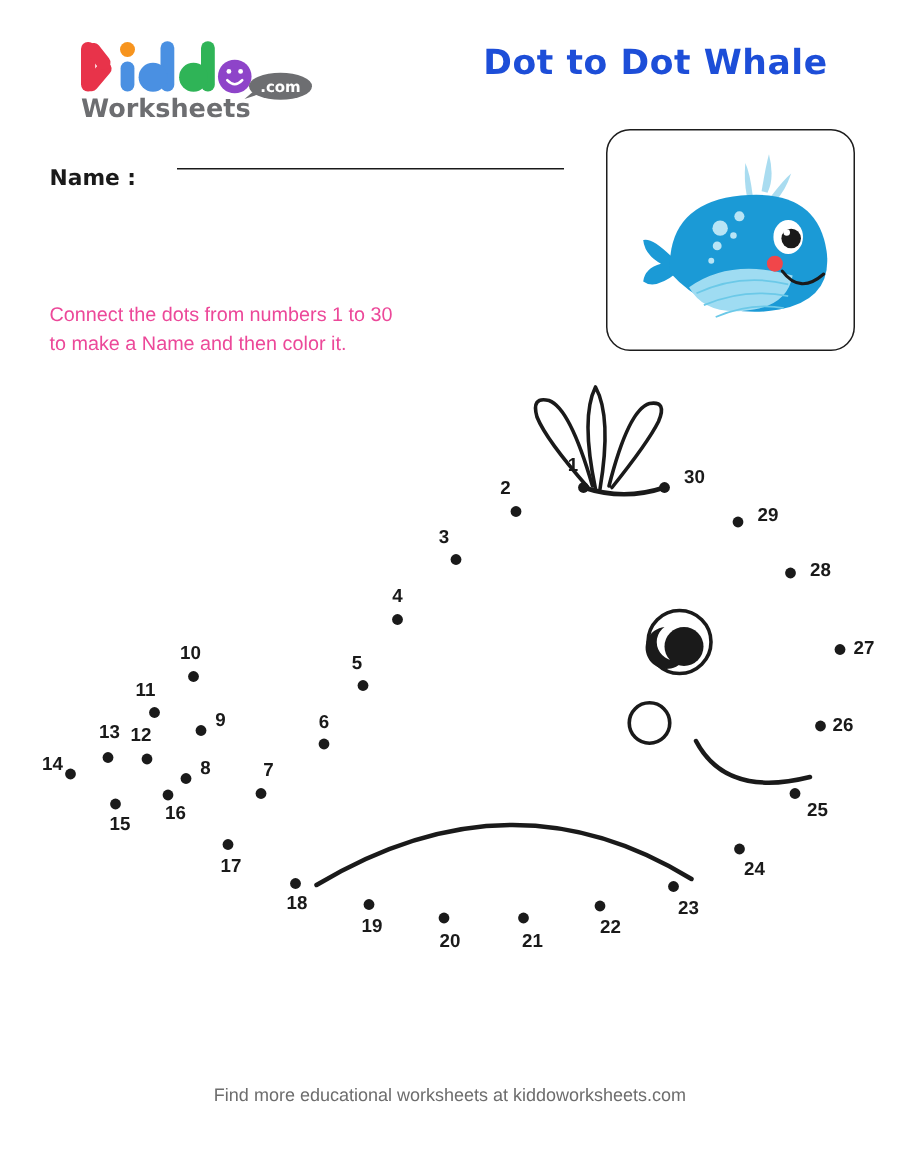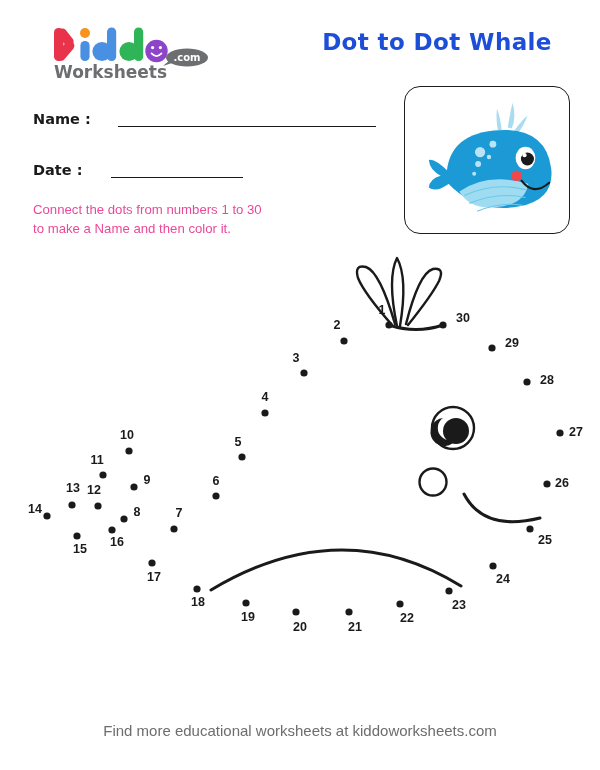--- a/index.html
+++ b/index.html
@@ -45,21 +45,21 @@
     font-size: 23px;
     letter-spacing: 0.4px;
     color: #1d4ed8;
     white-space: nowrap;
   }
 
   
   .field {
     position: absolute;
     display: flex;
-    align-items: flex-end;
+    align-items: flex-start;
     gap: 17px;
   }
   .field-label {
     font-family: "DejaVu Sans", sans-serif;
     font-weight: bold;
     font-size: 14.5px;
     color: #1a1a1a;
     white-space: nowrap;
   }
   .field-rule {
@@ -140,21 +140,21 @@
   }
 
   
   .footer {
     position: absolute;
     left: 0;
     right: 0;
     top: 722px;
     text-align: center;
     font-family: "Liberation Sans", sans-serif;
-    font-size: 15px;
+    font-size: 12px;
     line-height: 17.5px;
     color: #6d6d6d;
   }
   .footer div { white-space: nowrap; }
 </style>
 </head>
 <body>
 
 <div class="page">
 
@@ -199,24 +199,20 @@
     </svg>
   </div>
 
   <div class="title">Dot to Dot Whale</div>
 
   <div class="field" id="name-field">
     <span class="field-label">Name :</span>
     <span class="field-rule"></span>
   </div>
 
-  <div class="field" id="date-field">
-    <span class="field-label">Date :</span>
-    <span class="field-rule"></span>
-  </div>
 
   <div class="instructions">
     <div>Connect the dots from numbers 1 to 30</div>
     <div>to make a Name and then color it.</div>
   </div>
 
   <div class="preview-card">
     <svg viewBox="0 0 166 148">
 
       <g>

